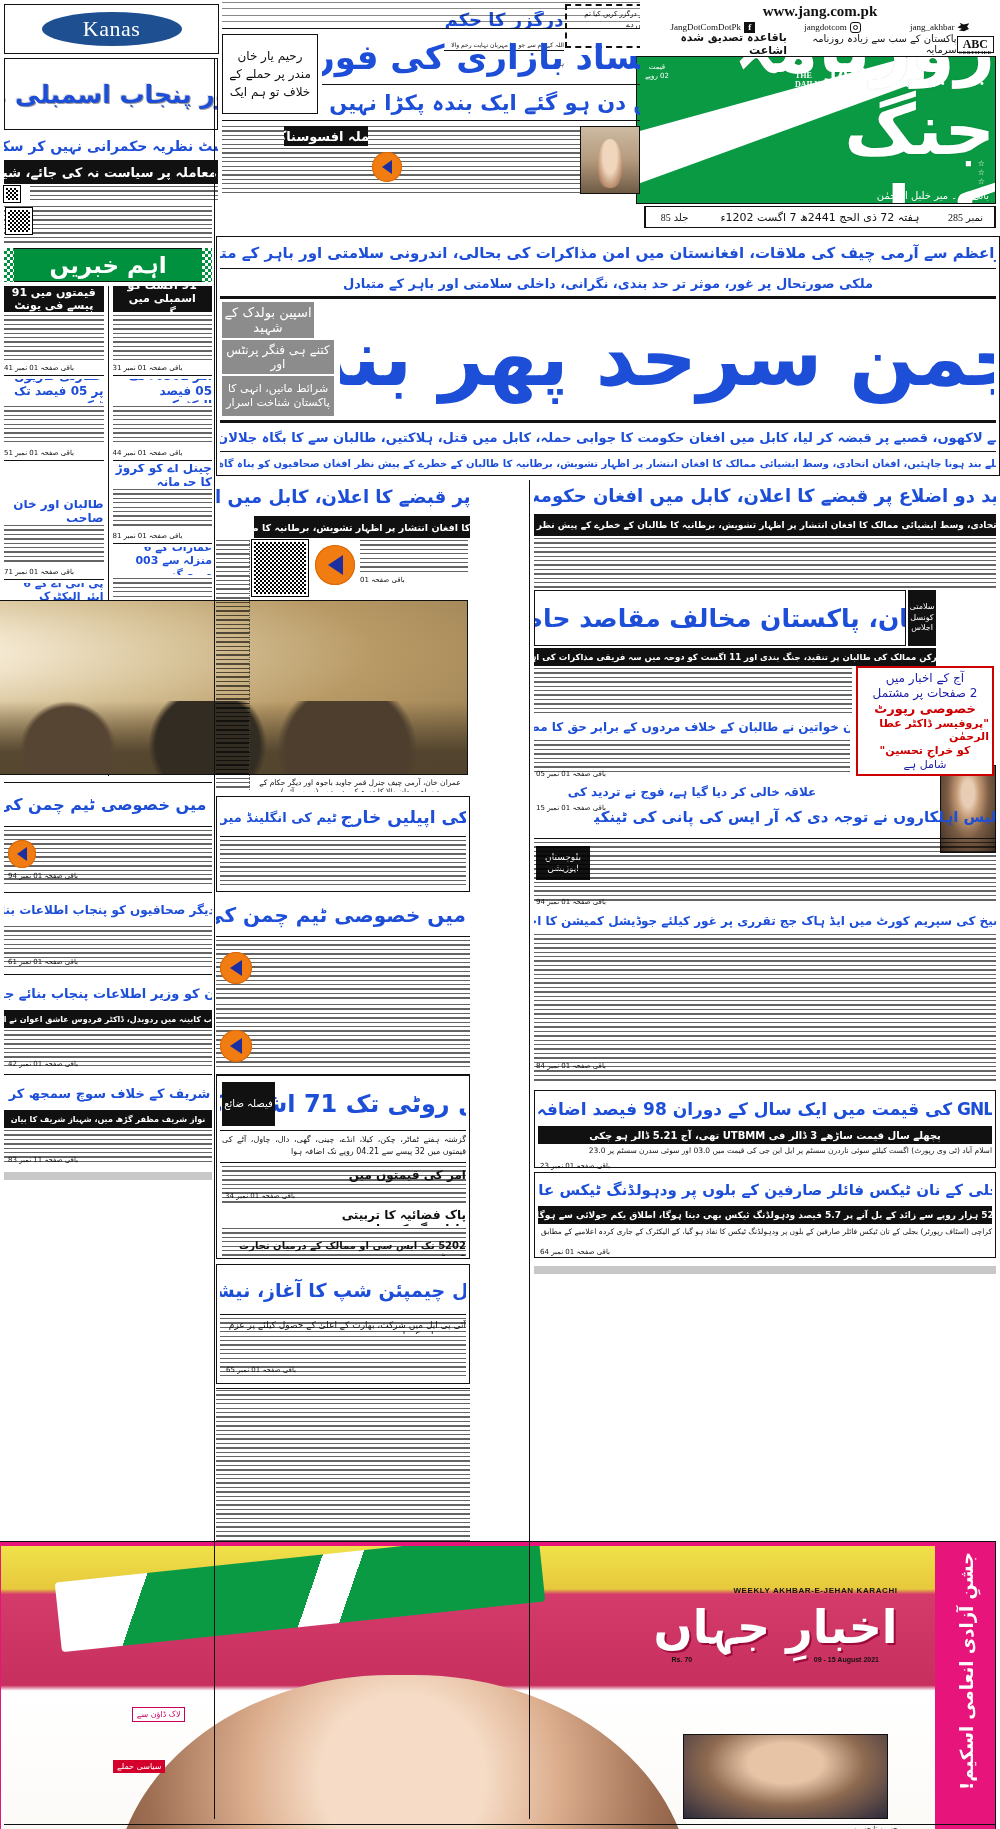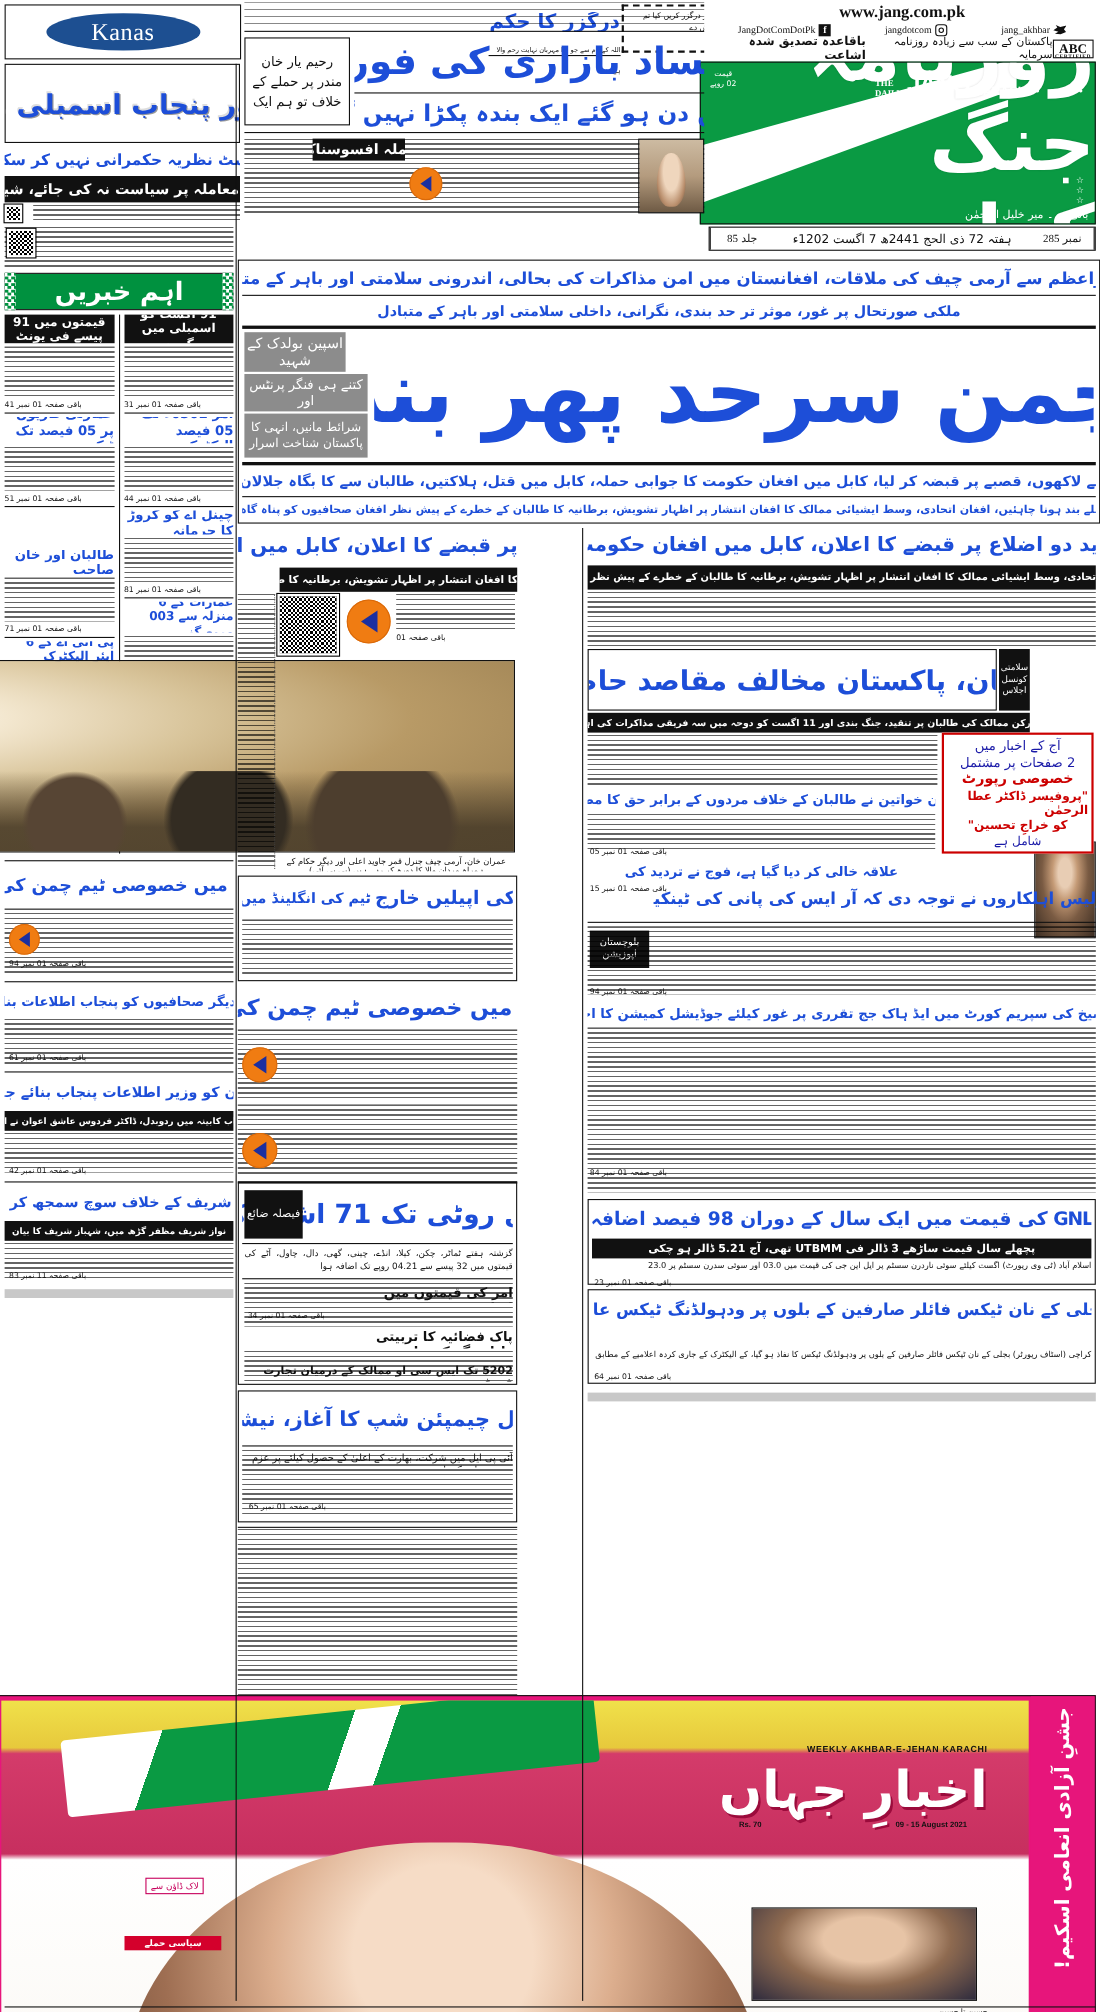--- a/index.html
+++ b/index.html
@@ -385,21 +385,21 @@
 
   <div class="abs hl urdu" style="left:216px;right:530px;top:480px;height:34px;font-size:18px;white-space:nowrap;overflow:hidden;">طالبان نے ضلعوں میں مزید دو اضلاع پر قبضے کا اعلان، کابل میں افغان حکومت کا ترجمان قتل، دھماکہ</div>
   <div class="abs invhl urdu" style="left:254px;right:530px;top:516px;height:22px;font-size:9.5px;white-space:nowrap;overflow:hidden;">شہروں پر طالبان حملے بند ہونا چاہئیں، افغان اتحادی، وسط ایشیائی ممالک کا افغان انتشار پر اظہار تشویش، برطانیہ کا طالبان کے خطرے کے پیش نظر افغان صحافیوں کو پناہ گاہ فراہم کرنے کا اعلان</div>
 
   <div class="abs qr" style="left:252px;top:540px;width:56px;height:56px;"></div>
   <div class="abs play" style="--s:10px;left:315px;top:545px;width:40px;height:40px;"></div>
   <div class="abs copy dense" style="left:360px;right:532px;top:540px;height:34px;"></div>
   <div class="abs urdu" style="left:360px;top:576px;font-size:7px;">باقی صفحہ 10</div>
 
   <div class="abs photo meeting bd" style="left:252px;right:532px;top:600px;height:175px;"></div>
-  <div class="abs urdu" style="left:252px;right:532px;top:778px;height:14px;font-size:7.5px;text-align:center;overflow:hidden;">عمران خان، آرمی چیف جنرل قمر جاوید اعلی اور دیگر حکام کے ہمراہ مردان والا کا دورہ کر رہے ہیں (بی پی آئی)</div>
+  <div class="abs urdu" style="left:252px;right:532px;top:778px;height:14px;font-size:7.5px;text-align:center;overflow:hidden;">عمران خان، آرمی چیف جنرل قمر جاوید باجوہ اور دیگر حکام کے ہمراہ مردان والا کا دورہ کر رہے ہیں (بی پی آئی)</div>
 
   <div class="abs copy dense vline" style="left:216px;width:34px;top:540px;height:250px;"></div>
 
   <div class="abs bd" style="left:216px;right:530px;top:796px;height:96px;background:#fff;"></div>
   <div class="abs hl urdu" style="left:340px;right:534px;top:800px;height:34px;font-size:17px;white-space:nowrap;overflow:hidden;">نواز، شہباز شریف کی اپیلیں خارج کرنے کی درخواست</div>
   <div class="abs hl urdu" style="left:220px;width:118px;top:800px;height:34px;font-size:13px;white-space:nowrap;overflow:hidden;">پاکستان ٹیم کی انگلینڈ میں شکست</div>
   <div class="abs rule thin" style="left:220px;right:534px;top:836px;"></div>
   <div class="abs copy dense" style="left:220px;right:534px;top:840px;height:48px;"></div>
 
   <div class="abs hl urdu" style="left:216px;right:530px;top:896px;height:38px;font-size:20px;white-space:nowrap;overflow:hidden;">ٹرین کو رکھنے کے لیے کرن میں خصوصی ٹیم چمن کی تحقیقات کی گئی لیا گیا</div>
@@ -477,20 +477,21 @@
   <div class="abs urdu" style="left:536px;top:1062px;font-size:7px;">باقی صفحہ 10 نمبر 48</div>
 
   <div class="abs bd" style="right:4px;left:534px;top:1090px;height:78px;background:#fff;"></div>
   <div class="abs hl urdu" style="right:8px;left:538px;top:1094px;height:30px;font-size:17px;white-space:nowrap;overflow:hidden;">LNG کی قیمت میں ایک سال کے دوران 89 فیصد اضافہ</div>
   <div class="abs invhl urdu" style="right:8px;left:538px;top:1126px;height:18px;font-size:10px;white-space:nowrap;overflow:hidden;">پچھلے سال قیمت ساڑھے 3 ڈالر فی MMBTU تھی، آج 12.5 ڈالر ہو چکی</div>
   <div class="abs urdu" style="right:8px;left:538px;top:1146px;height:18px;font-size:7.5px;line-height:1.4;overflow:hidden;">اسلام آباد (ٹی وی رپورٹ) اگست کیلئے سوئی ناردرن سسٹم پر ایل این جی کی قیمت میں 0.30 اور سوئی سدرن سسٹم پر 0.32</div>
   <div class="abs urdu" style="left:540px;top:1162px;font-size:7px;">باقی صفحہ 10 نمبر 32</div>
 
   <div class="abs bd" style="right:4px;left:534px;top:1172px;height:86px;background:#fff;"></div>
   <div class="abs hl urdu" style="right:8px;left:538px;top:1176px;height:28px;font-size:15px;white-space:nowrap;overflow:hidden;">بجلی کے نان ٹیکس فائلر صارفین کے بلوں پر ودہولڈنگ ٹیکس عائد</div>
+  <div class="abs invhl urdu" style="right:8px;left:538px;top:1206px;height:18px;font-size:9px;white-space:nowrap;overflow:hidden;">25 ہزار روپے سے زائد کے بل آنے پر 7.5 فیصد ودہولڈنگ ٹیکس بھی دینا ہوگا، اطلاق یکم جولائی سے ہوگا</div>
   <div class="abs urdu" style="right:8px;left:538px;top:1226px;height:26px;font-size:7.5px;line-height:1.5;overflow:hidden;">کراچی (اسٹاف رپورٹر) بجلی کے نان ٹیکس فائلر صارفین کے بلوں پر ودہولڈنگ ٹیکس کا نفاذ ہو گیا، کے الیکٹرک کے جاری کردہ اعلامیے کے مطابق</div>
   <div class="abs urdu" style="left:540px;top:1248px;font-size:7px;">باقی صفحہ 10 نمبر 46</div>
 
   <div class="abs" style="right:4px;left:534px;top:1266px;height:8px;background:#c8c8c8;"></div>
 
   <div class="abs magad bd" style="right:4px;left:534px;top:1278px;height:546px;">
     <div class="magcover">
 
       <div class="abs" style="left:6%;top:2%;width:52%;height:13%;
                   background:linear-gradient(115deg,#ffffff 0 18%, #0a9a43 18% 52%, #ffffff 52% 60%, #0a9a43 60% 100%);
@@ -501,21 +502,21 @@
       <div class="abs" style="right:26%;top:20.5%;font-family:'Liberation Sans',sans-serif;font-size:7px;font-weight:700;color:#111;direction:ltr;">Rs. 70</div>
       <div class="abs" style="right:6%;top:20.5%;font-family:'Liberation Sans',sans-serif;font-size:7px;font-weight:700;color:#111;direction:ltr;">09 - 15 August 2021</div>
 
       <div class="magface"></div>
 
       <div class="abs bd" style="right:5%;top:35%;width:22%;height:16%;
                   background:radial-gradient(ellipse at 50% 34%, #e7c4a6 0 26%, #8e6a50 55%, #2e2b3d 100%);"></div>
       <div class="abs urdu" style="right:4%;top:52%;font-size:7px;color:#111;">حسین تا حسین</div>
 
       <div class="abs urdu chip" style="left:14%;top:30%;padding:2px 4px;background:#ffffff;color:#c7005c;font-size:8px;border:1px solid #c7005c;">لاک ڈاؤن سے</div>
-      <div class="abs urdu chip" style="left:12%;top:40%;padding:2px 18px;background:#d4002c;color:#fff;font-size:8px;font-weight:bold;">سیاسی حملے</div>
+      <div class="abs urdu chip" style="left:12%;top:40%;padding:2px 4px;background:#d4002c;color:#fff;font-size:8px;">سیاسی حملے</div>
 
     </div>
 
     <div class="magpink">
       <div class="urdu" style="position:absolute;top:10px;left:50%;transform:translateX(-50%) rotate(180deg);
                   writing-mode:vertical-rl;color:#fff;font-size:18px;font-weight:700;white-space:nowrap;">جشنِ آزادی انعامی اسکیم!</div>
     </div>
   </div>
 
   <div class="abs bd" style="left:216px;right:530px;top:1074px;height:0;"></div>

